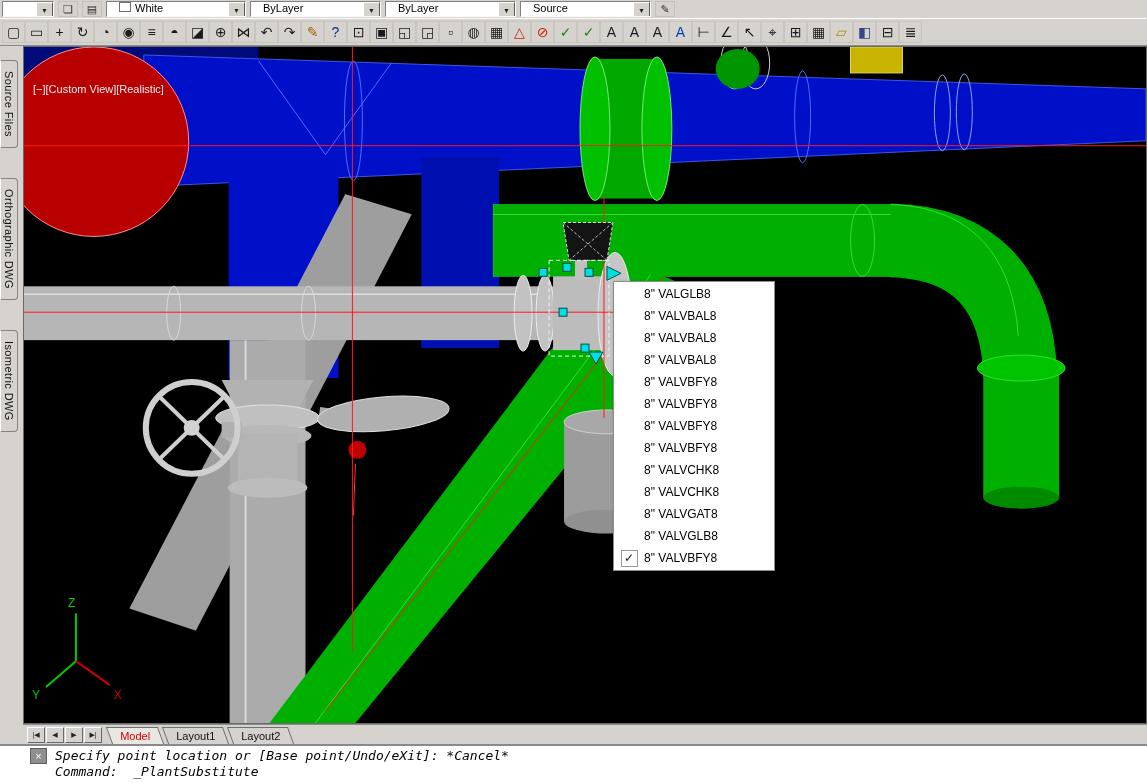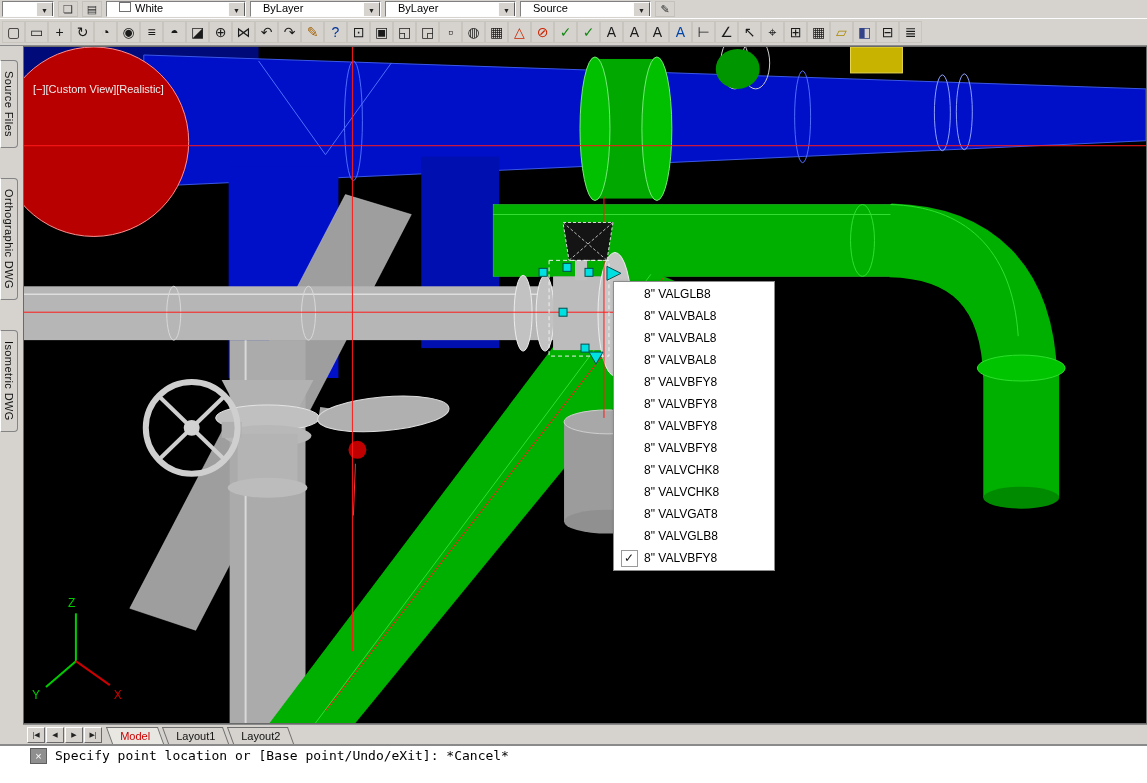--- a/index.html
+++ b/index.html
@@ -60,21 +60,21 @@
     background:#d6d3ce;transform:skewX(20deg);margin-right:4px;}
   .ltab>span{transform:skewX(-20deg);display:inline-block;color:#111;}
   .ltab.active{background:#e9e7e1;}
   .ltab.active>span{color:#cc0000;}
 
   
   .command-panel{height:41px;background:#fff;border-top:2px solid #8a8a8a;position:relative;
     font-family:"DejaVu Sans Mono",monospace;font-size:13px;color:#000;box-sizing:border-box;}
   .cmd-close{position:absolute;left:30px;top:2px;width:17px;height:16px;background:#8f8f8f;color:#fff;
     border:1px solid #5f5f5f;font-size:11px;line-height:12px;padding:0;}
-  .cmd-lines{padding:2px 16px 0 55px;}
+  .cmd-lines{padding:2px 16px 0 55px;font-style:italic;}
   .cmd-line{height:16px;line-height:16px;white-space:pre;}
 </style>
 </head>
 <body>
 
 <div class="app">
 
   <div class="toolbar-row1">
     <div class="combo w-partial">
       <span class="arrow">▼</span>
@@ -332,16 +332,17 @@
             <span class="ltab"><span>Layout2</span></span>
           </span>
       </div>
     </div>
   </div>
 
   <div class="command-panel">
     <button class="cmd-close">×</button>
     <div class="cmd-lines" id="cmdLines">
         <div class="cmd-line">Specify point location or [Base point/Undo/eXit]: *Cancel*</div>
+        <div class="cmd-line">Command:  _PlantSubstitute</div>
       </div>
   </div>
 
 </div>
 
 </body></html>

